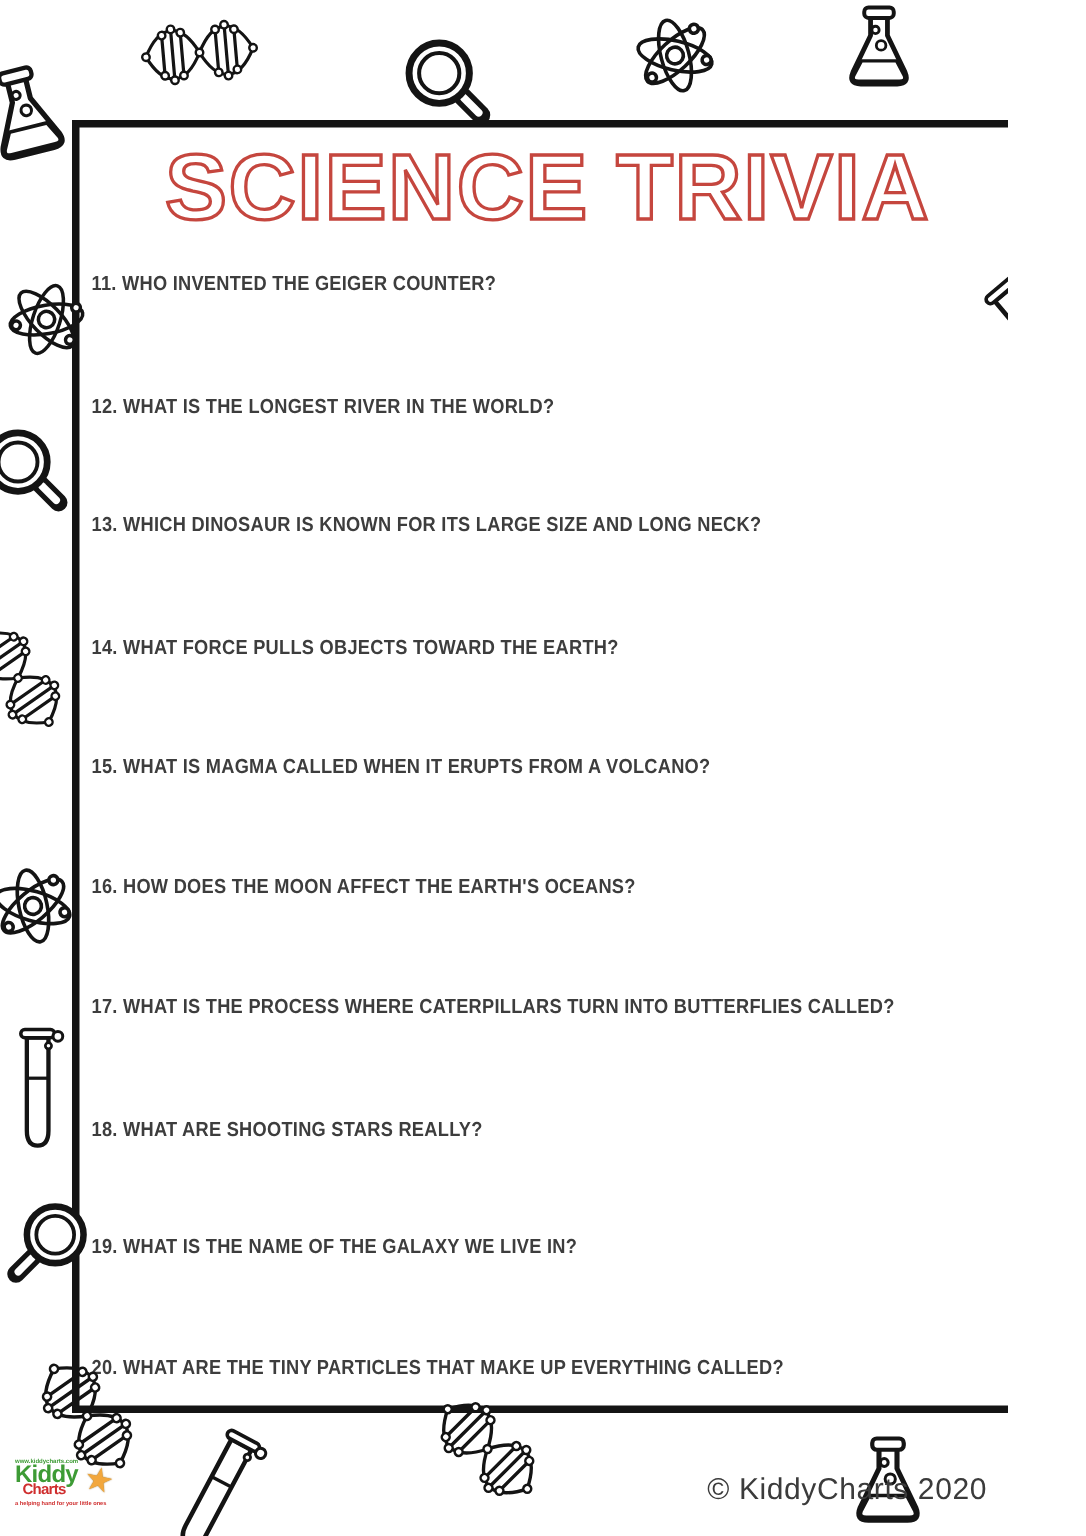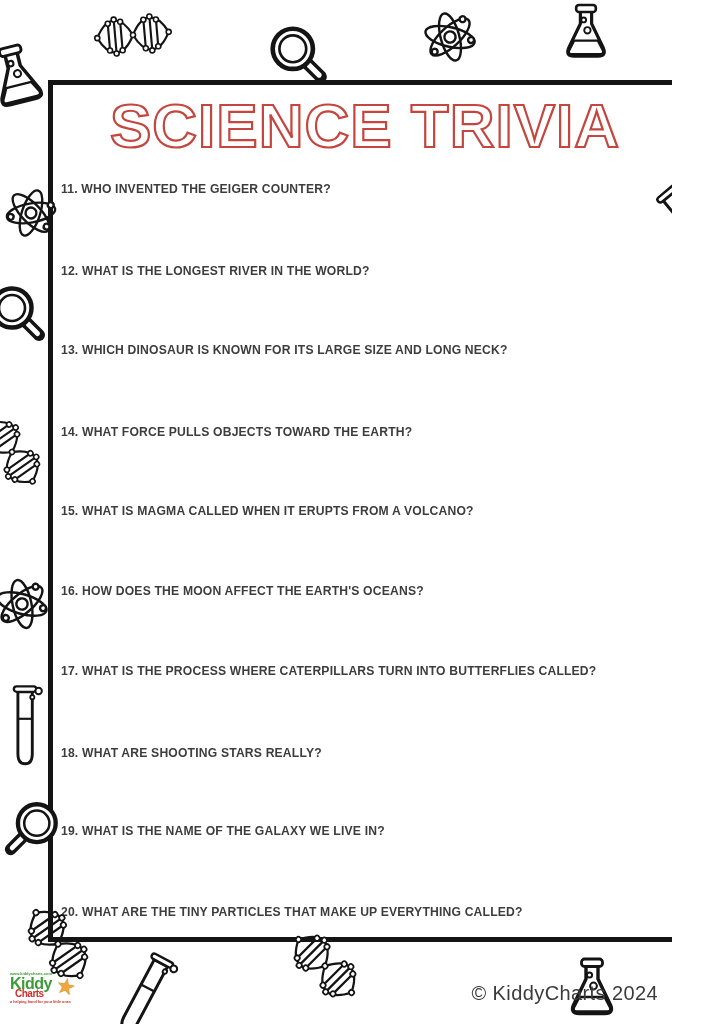--- a/index.html
+++ b/index.html
@@ -200,21 +200,21 @@
     <div class="q" style="top:257px">13. WHICH DINOSAUR IS KNOWN FOR ITS LARGE SIZE AND LONG NECK?</div>
     <div class="q" style="top:339px">14. WHAT FORCE PULLS OBJECTS TOWARD THE EARTH?</div>
     <div class="q" style="top:418px">15. WHAT IS MAGMA CALLED WHEN IT ERUPTS FROM A VOLCANO?</div>
     <div class="q" style="top:498px">16. HOW DOES THE MOON AFFECT THE EARTH'S OCEANS?</div>
     <div class="q" style="top:578px">17. WHAT IS THE PROCESS WHERE CATERPILLARS TURN INTO BUTTERFLIES CALLED?</div>
     <div class="q" style="top:660px">18. WHAT ARE SHOOTING STARS REALLY?</div>
     <div class="q" style="top:738px">19. WHAT IS THE NAME OF THE GALAXY WE LIVE IN?</div>
     <div class="q" style="top:819px">20. WHAT ARE THE TINY PARTICLES THAT MAKE UP EVERYTHING CALLED?</div>
   </div>
 
-  <div class="copyright">© KiddyCharts 2024</div>
+  <div class="copyright">© KiddyCharts 2020</div>
 
   <div class="logo">
     <div class="logo-url">www.kiddycharts.com</div>
     <div class="logo-kiddy">Kiddy</div>
     <div class="logo-charts">Charts</div>
     <div class="logo-star">★</div>
     <div class="logo-tagline">a helping hand for your little ones</div>
   </div>
 
 </div>

